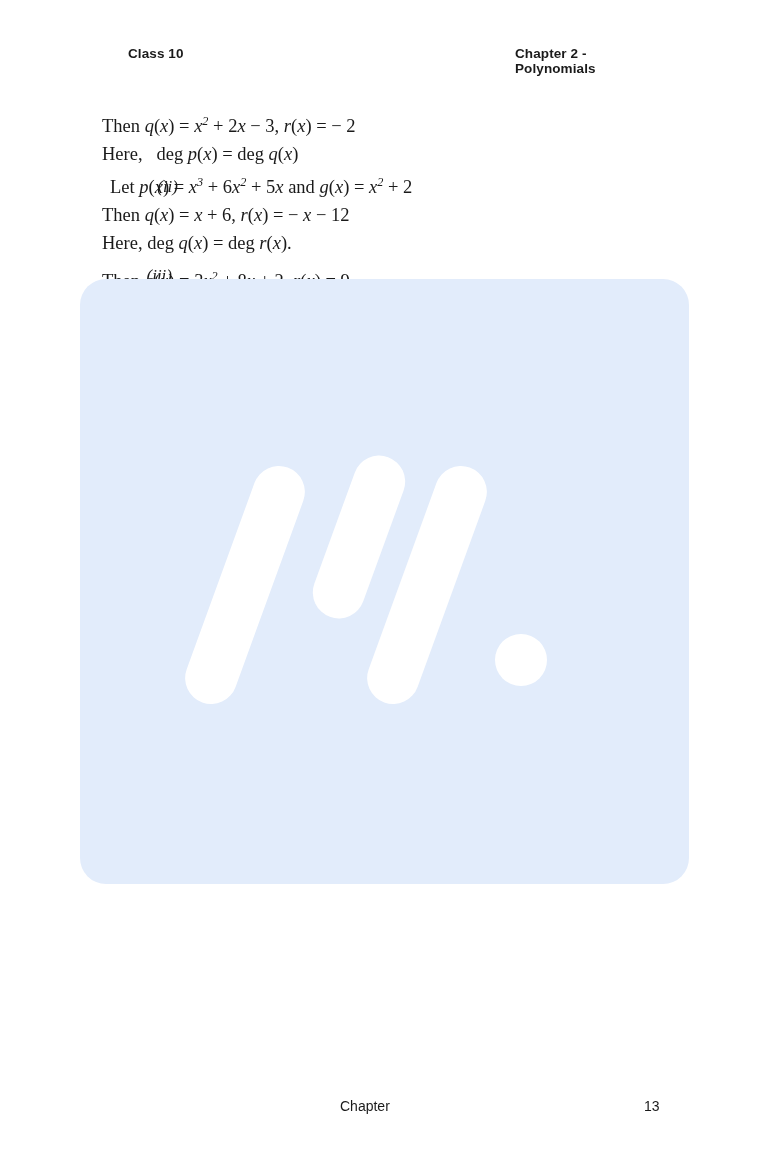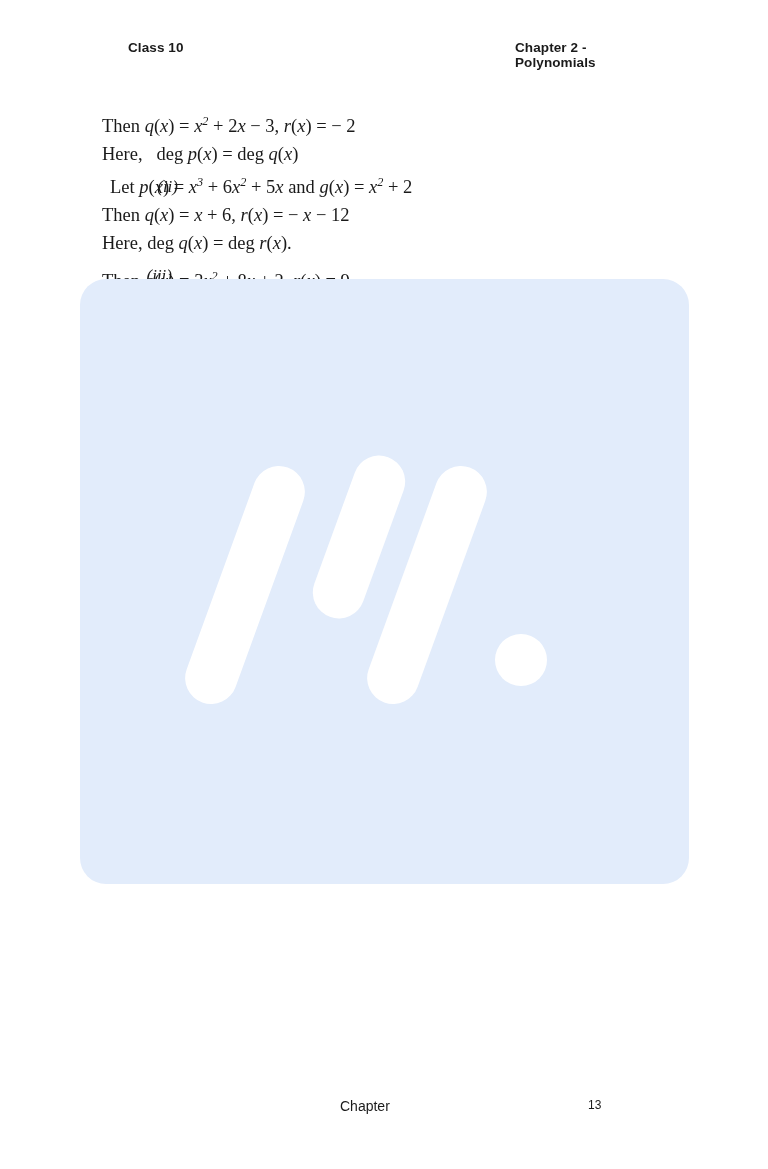--- a/index.html
+++ b/index.html
@@ -18,21 +18,21 @@
 
   .page {
     position: relative;
     width: 768px;
     height: 1169px;
   }
 
   
   .header {
     position: absolute;
-    top: 40px;
+    top: 46px;
     left: 0;
     width: 612px;
     height: 24px;
   }
   .header-left {
     position: absolute;
     left: 128px;
     top: 0;
     font-family: "Liberation Sans", sans-serif;
     font-size: 13.5px;
@@ -158,24 +158,24 @@
   .footer-center {
     position: absolute;
     left: 340px;
     top: 0;
     font-family: "Liberation Sans", sans-serif;
     font-size: 14px;
     color: #1a1a1a;
   }
   .footer-page {
     position: absolute;
-    left: 588px;
-    top: 0;
-    font-family: "Liberation Sans", sans-serif;
-    font-size: 12px;
+    left: 644px;
+    top: 0;
+    font-family: "Liberation Sans", sans-serif;
+    font-size: 14px;
     color: #1a1a1a;
   }
 </style>
 </head>
 <body>
 
 <div class="page">
 
   <div class="header">
     <div class="header-left">Class 10</div>

